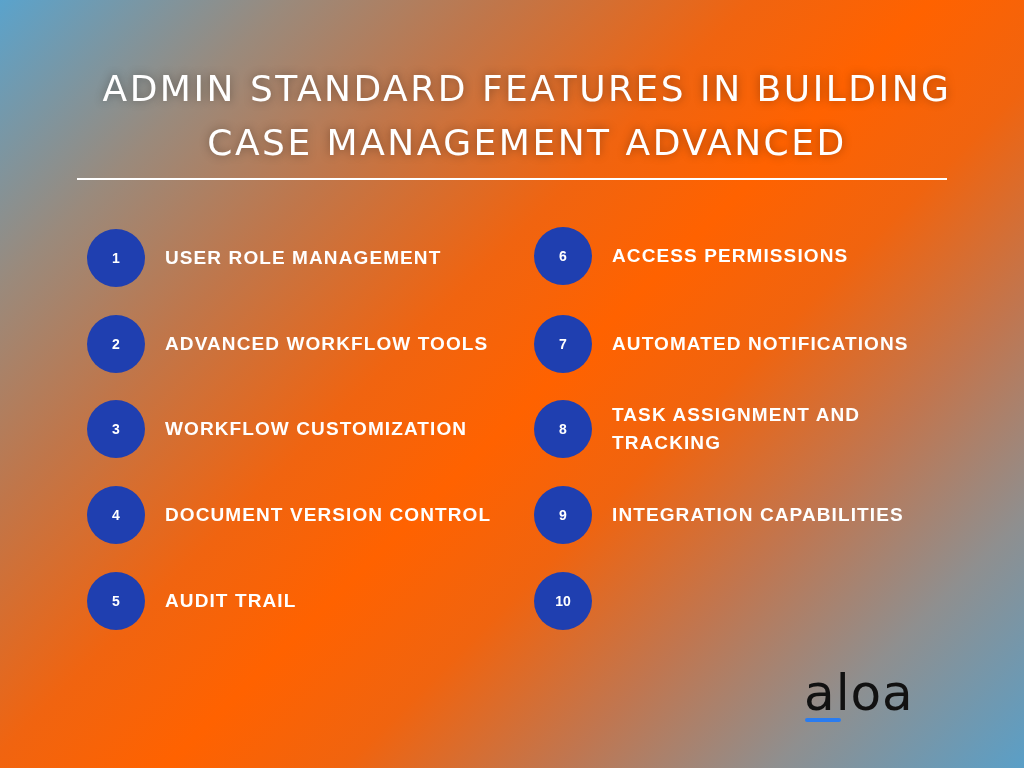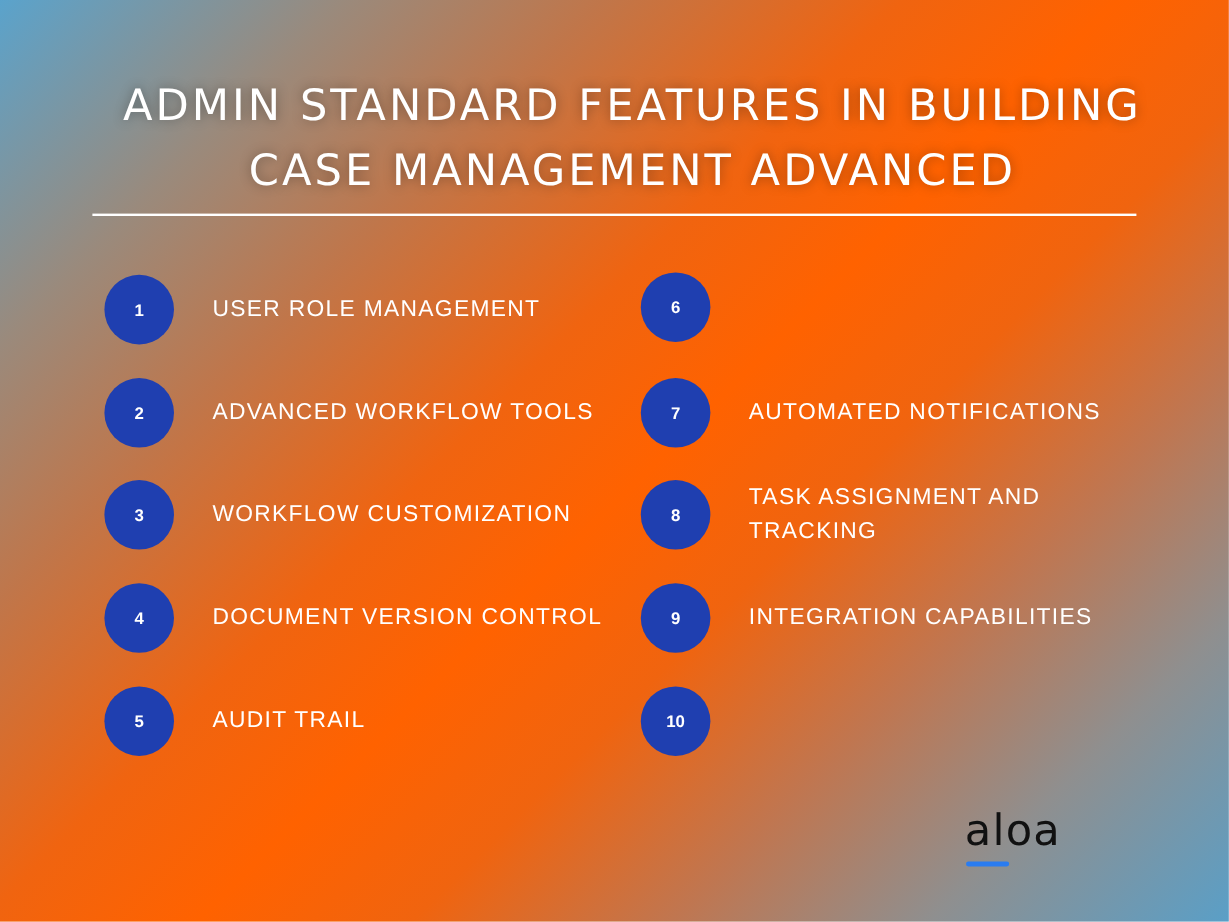--- a/index.html
+++ b/index.html
@@ -18,26 +18,26 @@
   .rule {
     position: absolute; left: 77px; top: 178px; width: 870px; height: 2px; background: #ffffff;
   }
   .item { position: absolute; display: flex; align-items: center; }
   .badge {
     width: 58px; height: 58px; border-radius: 50%; background: #1f3fb0;
     color: #ffffff; font-weight: 700; font-size: 14px;
     display: flex; align-items: center; justify-content: center; flex: none;
   }
   .label {
-    margin-left: 32px; color: #ffffff; font-weight: 400; font-size: 19px;
+    margin-left: 20px; color: #ffffff; font-weight: 700; font-size: 19px;
     letter-spacing: 1.1px; line-height: 28px; width: 340px;
   }
   .logo {
     position: absolute; left: 804px; top: 668px; color: #111; font-family: "DejaVu Sans", sans-serif;
-    font-size: 36px; line-height: 50px; letter-spacing: 1px;
+    font-size: 50px; line-height: 50px; letter-spacing: 1px;
   }
   .logo-bar {
     position: absolute; left: 805px; top: 718px; width: 36px; height: 4px; background: #2a7cf0; border-radius: 2px;
   }
 </style>
 </head>
 <body>
 
 <div class="title">
   <div>ADMIN STANDARD FEATURES IN BUILDING</div>
@@ -61,20 +61,21 @@
   <div class="badge">4</div>
   <div class="label">DOCUMENT VERSION CONTROL</div>
 </div>
 <div class="item" style="left:87px; top:572px;">
   <div class="badge">5</div>
   <div class="label">AUDIT TRAIL</div>
 </div>
 
 <div class="item" style="left:534px; top:227px;">
   <div class="badge">6</div>
+  <div class="label">ACCESS PERMISSIONS</div>
 </div>
 <div class="item" style="left:534px; top:315px;">
   <div class="badge">7</div>
   <div class="label">AUTOMATED NOTIFICATIONS</div>
 </div>
 <div class="item" style="left:534px; top:400px;">
   <div class="badge">8</div>
   <div class="label" style="width:300px;">TASK ASSIGNMENT AND TRACKING</div>
 </div>
 <div class="item" style="left:534px; top:486px;">

